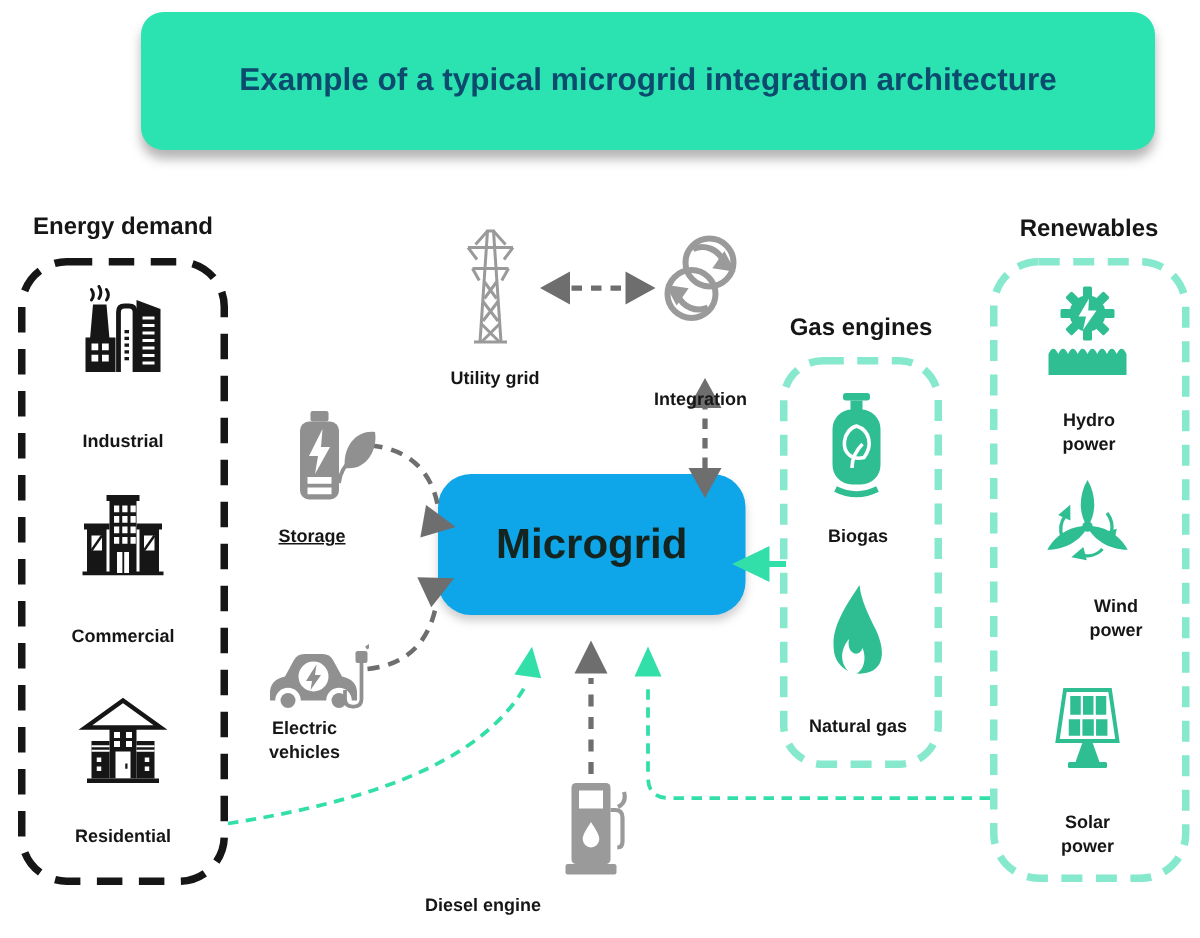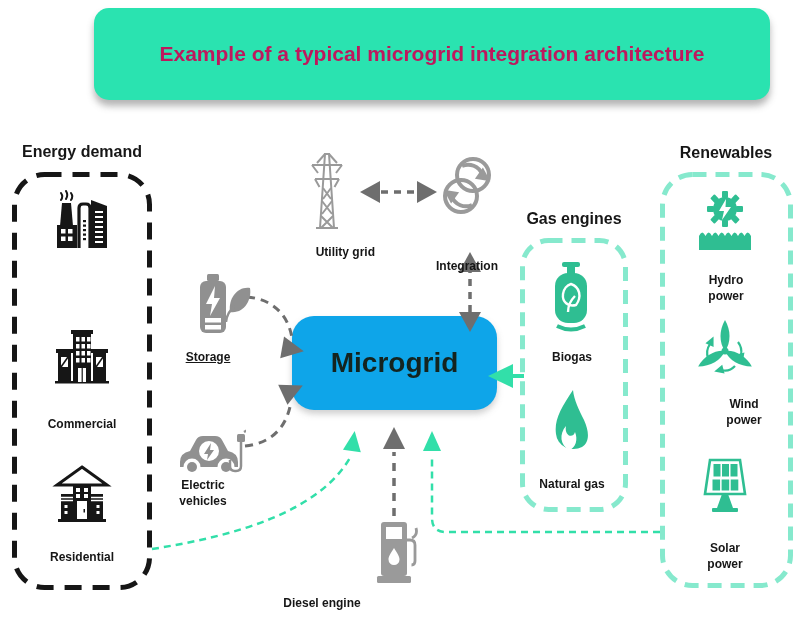--- a/index.html
+++ b/index.html
@@ -1,21 +1,21 @@
 <!DOCTYPE html>
 <html><head>
 <meta charset="utf-8">
 <style>
   html,body{margin:0;padding:0;background:#fff;}
   .canvas{position:relative;width:800px;height:625px;background:#ffffff;overflow:hidden;
           font-family:"Liberation Sans","DejaVu Sans",sans-serif;}
   .banner{position:absolute;left:94px;top:8px;width:676px;height:92px;background:#2ae3b0;
           border-radius:15px;box-shadow:0 6px 7px rgba(90,90,90,.45);
           display:flex;flex-direction:column;justify-content:center;align-items:center;
-          color:#be185d;font-weight:bold;font-size:21px;line-height:1.45;text-align:center;}
+          color:#0c4a6e;font-weight:bold;font-size:21px;line-height:1.45;text-align:center;}
   .overlay{position:absolute;left:0;top:0;z-index:3;pointer-events:none;}
   .microgrid{position:absolute;left:292px;top:316px;width:205px;height:94px;background:#0ea5e9;
              border-radius:22px;box-shadow:0 4px 6px rgba(120,120,120,.35);z-index:2;
              display:flex;align-items:center;justify-content:center;
              font-size:28px;font-weight:bold;color:#14241f;}
   .glabel{position:absolute;z-index:4;font-size:16px;font-weight:bold;color:#161616;text-align:center;}
   .node{position:absolute;z-index:4;text-align:center;}
   .node svg{display:block;margin:0 auto;}
   .nlabel{position:absolute;z-index:4;font-size:12px;font-weight:bold;color:#161616;
           text-align:center;line-height:1.35;}
@@ -110,20 +110,21 @@
         <rect x="46" y="21" width="8" height="2"></rect>
           <rect x="46" y="26" width="8" height="2"></rect>
         <rect x="46" y="31" width="8" height="2"></rect>
           <rect x="46" y="36" width="8" height="2"></rect>
         <rect x="46" y="41" width="8" height="2"></rect>
           <rect x="46" y="46" width="8" height="2"></rect>
         <rect x="46" y="51" width="8" height="2"></rect>
       </g>
     </svg>
   </div>
+  <div class="nlabel" style="left:14px;top:286px;width:136px;">Industrial</div>
 
   <div class="node" style="left:50px;top:326px;width:64px;">
     <svg width="62" height="60" viewBox="0 0 62 60">
       <g fill="#161616">
         <rect x="22" y="6" width="18" height="50"></rect>
         <rect x="20" y="4" width="22" height="4"></rect>
         <rect x="7" y="26" width="13" height="30"></rect>
           <rect x="5" y="23" width="17" height="4"></rect>
         <rect x="42" y="26" width="13" height="30"></rect>
           <rect x="40" y="23" width="17" height="4"></rect>
@@ -217,21 +218,21 @@
         <path d="M21,6 l-8,9 M25,6 l8,9"></path>
         <path d="M8,17 h30"></path>
         <path d="M8,17 l6,8 M38,17 l-6,8"></path>
         <path d="M11,31 h24"></path>
         <path d="M11,31 l4.5,8 M35,31 l-4.5,8"></path>
         <path d="M19,40 l8,11 M27,40 l-8,11 M18,53 l10,13 M28,53 l-10,13 M17,68 l12,12 M29,68 l-12,12"></path>
         <path d="M12,80 h22"></path>
       </g>
     </svg>
   </div>
-  <div class="nlabel" style="left:285px;top:244px;width:90px;text-align:right;">Utility grid</div>
+  <div class="nlabel" style="left:285px;top:244px;width:90px;">Utility grid</div>
 
   <div class="node" style="left:440px;top:152px;width:56px;">
     <svg width="56" height="70" viewBox="0 0 56 70">
       <g stroke="#9a9a9a" stroke-width="4" fill="none">
         <circle cx="33" cy="23" r="16"></circle>
         <circle cx="21" cy="44" r="16"></circle>
         <path d="M22,14 a15,15 0 0 1 20,8"></path>
         <path d="M32,53 a15,15 0 0 1 -20,-8"></path>
       </g>
       <polygon points="0,-9 7,5 -7,5" transform="translate(43,24) rotate(125)" fill="#9a9a9a"></polygon>

